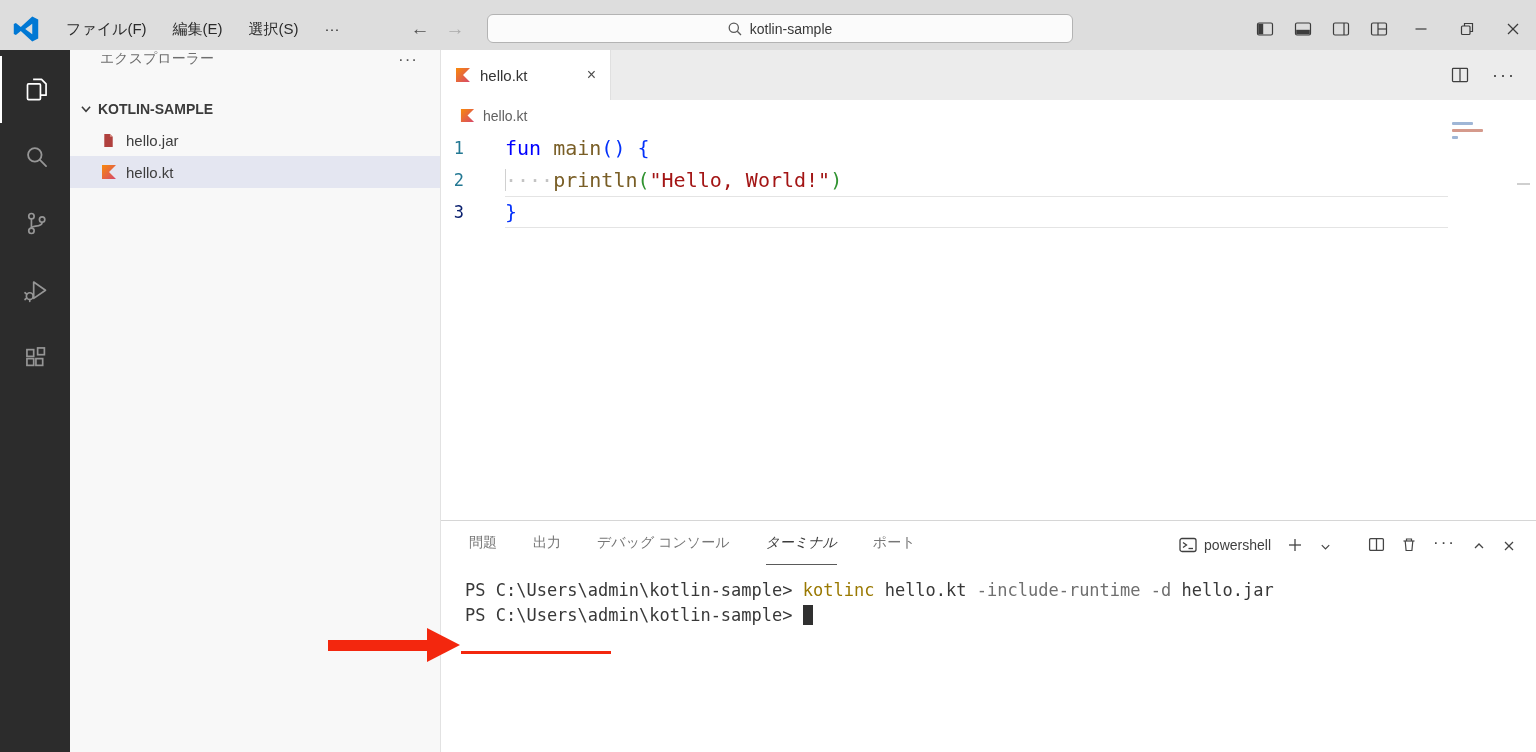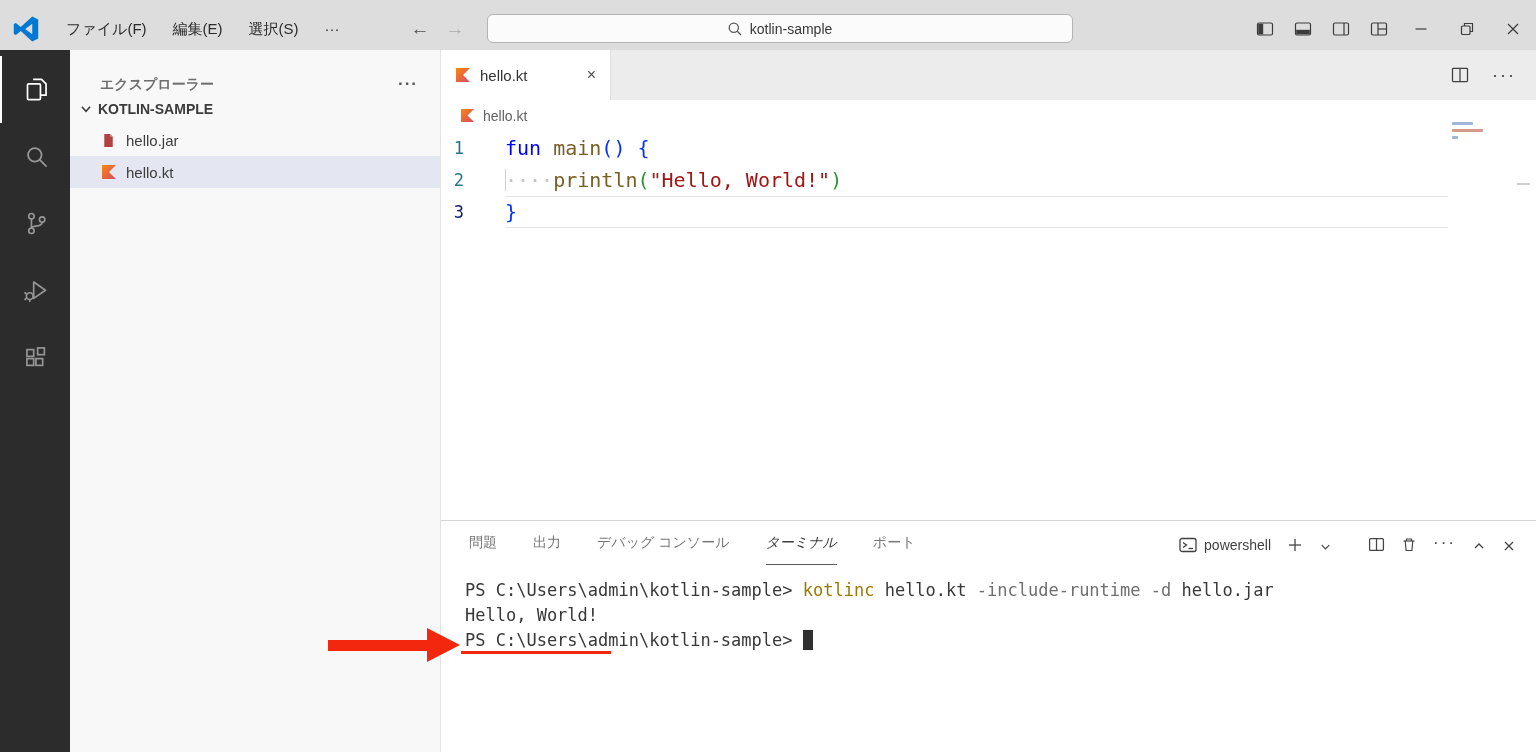--- a/index.html
+++ b/index.html
@@ -37,21 +37,21 @@
   
   .activitybar{position:absolute;left:0;top:50px;width:70px;height:702px;background:var(--abar);
     display:flex;flex-direction:column;align-items:stretch;padding-top:6px;}
   .ab-item{width:70px;height:67px;display:flex;align-items:center;justify-content:center;
     color:#969696;border-left:2px solid transparent;}
   .ab-item.active{color:#ffffff;border-left-color:#ffffff;}
 
   
   .sidebar{position:absolute;left:70px;top:50px;width:371px;height:702px;background:#f8f8f8;
     border-right:1px solid #e2e2e2;}
-  .sb-head{height:44px;display:flex;align-items:flex-end;padding:0 22px 0 30px;font-size:14px;color:#6e6e6e;font-weight:bold;}
+  .sb-head{height:44px;display:flex;align-items:flex-start;padding:0 22px 0 30px;font-size:14px;color:#6e6e6e;}
   .sb-more{margin-left:auto;font-size:17px;letter-spacing:1px;color:#575757;}
   .folder-row{height:30px;display:flex;align-items:center;gap:5px;padding-left:9px;
     font-weight:700;font-size:14px;color:#3b3b3b;}
   .file-row{height:32px;display:flex;align-items:center;gap:9px;padding-left:31px;
     font-size:15px;color:#3d3d3d;}
   .file-row.selected{background:var(--selrow);}
   .file-icon{width:16px;height:16px;flex:none;}
 
   
   .editor-region{position:absolute;left:441px;top:50px;width:1095px;height:702px;background:#fff;}
@@ -357,21 +357,20 @@
         <span>
           <svg width="14" height="14" viewBox="0 0 14 14" stroke="#454545" stroke-width="1.3">
             <line x1="3" y1="3" x2="11" y2="11"></line>
               <line x1="11" y1="3" x2="3" y2="11"></line>
           </svg>
         </span>
       </div>
     </div>
     <div class="terminal">
         <div class="t-line"><span style="color: rgb(56, 56, 56);">PS C:\Users\admin\kotlin-sample&gt; </span><span style="color: rgb(154, 121, 2);">kotlinc</span><span style="color: rgb(56, 56, 56);"> hello.kt </span><span style="color: rgb(111, 111, 111);">-include-runtime</span><span style="color: rgb(56, 56, 56);"> </span><span style="color: rgb(111, 111, 111);">-d</span><span style="color: rgb(56, 56, 56);"> hello.jar</span></div>
-        <div class="t-line"><span style="color: rgb(56, 56, 56);">Hello, World!</span></div>
         <div class="t-line"><span style="color: rgb(56, 56, 56);">PS C:\Users\admin\kotlin-sample&gt; </span><span class="block-cursor"></span></div>
       </div>
   </section>
 </main>
 
 <div class="annotation-layer">
   <div class="arrow-body"></div>
   <div class="arrow-head"></div>
   <div class="red-underline"></div>
 </div>

